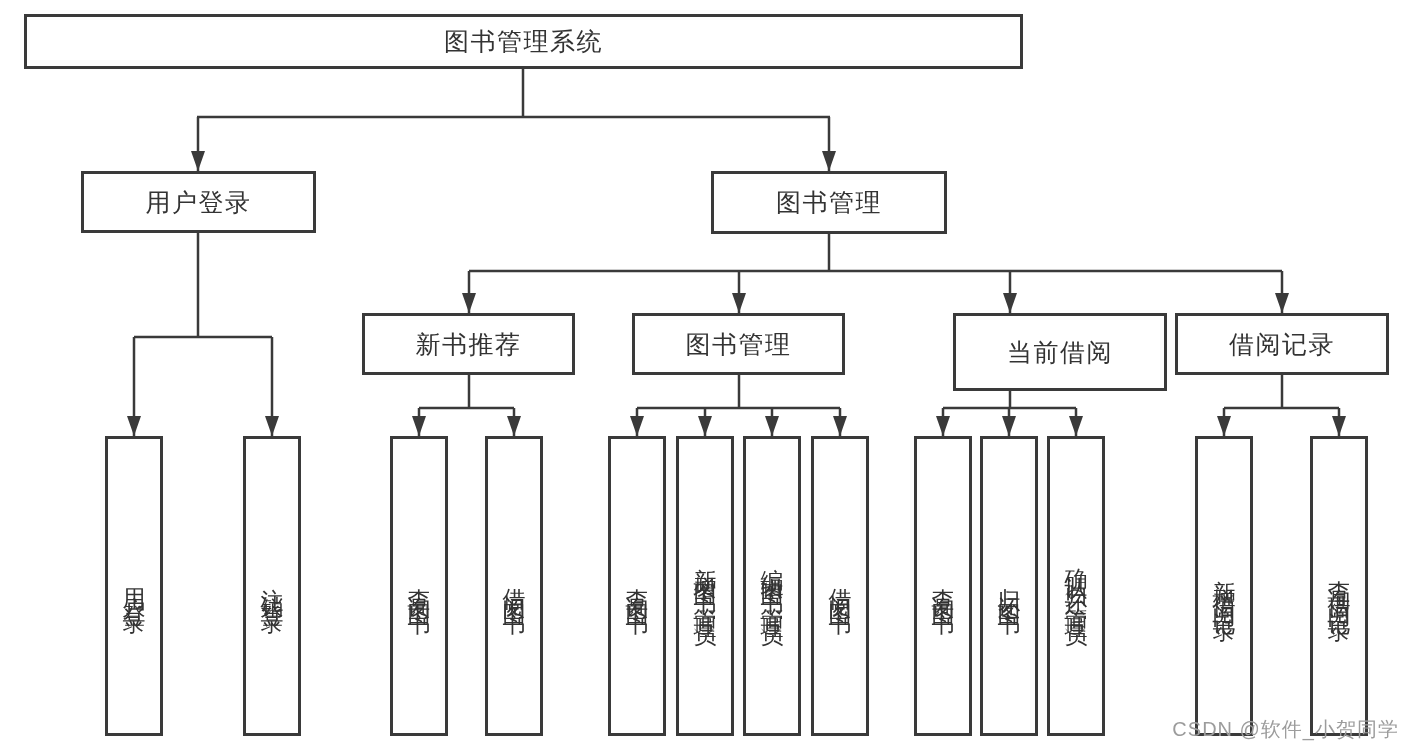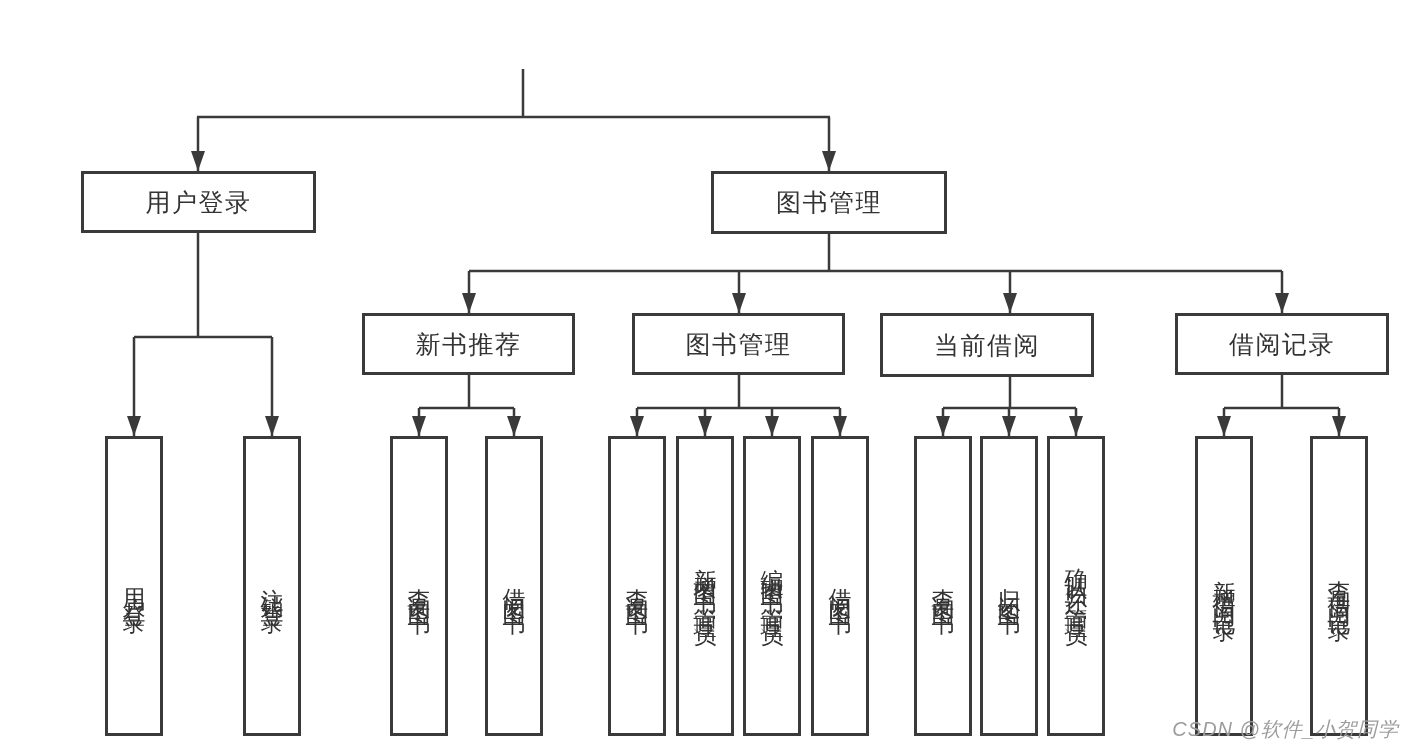--- a/index.html
+++ b/index.html
@@ -42,21 +42,20 @@
   }
   .watermark {
     position: absolute;
     right: 6px;
     bottom: 4px;
     font-size: 20px;
     letter-spacing: 1px;
     color: var(--watermark);
     white-space: nowrap;
     z-index: 5;
-    font-style: italic;
   }
 </style>
 </head>
 <body>
 
 <div class="canvas">
 
   <svg class="connectors" width="1405" height="747" viewBox="0 0 1405 747" xmlns="http://www.w3.org/2000/svg">
 
     <g>
@@ -126,35 +125,38 @@
     <g>
       <path d="M1282 375 V408"></path>
       <path d="M1224 408 H1339"></path>
       <path d="M1224 408 V436"></path>
         <polygon points="1217,416 1231,416 1224,436"></polygon>
       <path d="M1339 408 V436"></path>
         <polygon points="1332,416 1346,416 1339,436"></polygon>
     </g>
   </svg>
 
+  <div class="box hlabel" style="left:24px;top:14px;width:999px;height:55px">
+    <span>图书管理系统</span>
+  </div>
 
   <div class="box hlabel" style="left:81px;top:171px;width:235px;height:62px">
     <span>用户登录</span>
   </div>
   <div class="box hlabel" style="left:362px;top:313px;width:213px;height:62px">
     <span>新书推荐</span>
   </div>
 
   <div class="box hlabel" style="left:711px;top:171px;width:236px;height:63px">
     <span>图书管理</span>
   </div>
   <div class="box hlabel" style="left:632px;top:313px;width:213px;height:62px">
     <span>图书管理</span>
   </div>
-  <div class="box hlabel" style="left:880px;top:313px;width:214px;height:64px">
+  <div class="box hlabel" style="left:953px;top:313px;width:214px;height:78px">
     <span>当前借阅</span>
   </div>
   <div class="box hlabel" style="left:1175px;top:313px;width:214px;height:62px">
     <span>借阅记录</span>
   </div>
 
   <div class="box leaf" style="left:105px">
     <span class="vtext">用户登录</span>
   </div>
   <div class="box leaf" style="left:243px">

